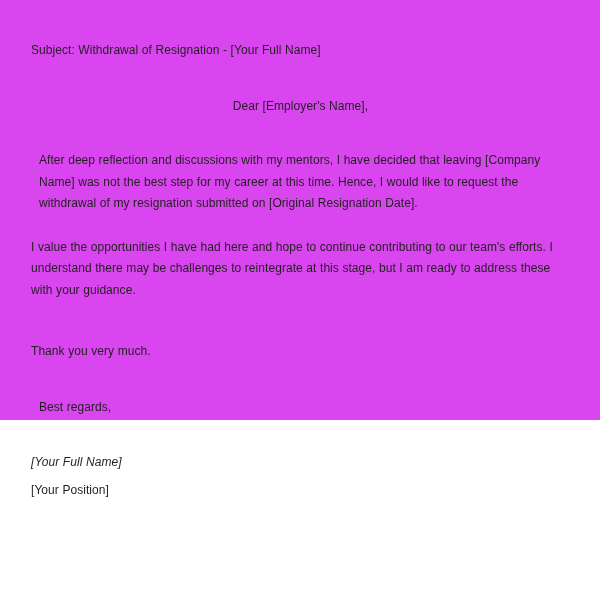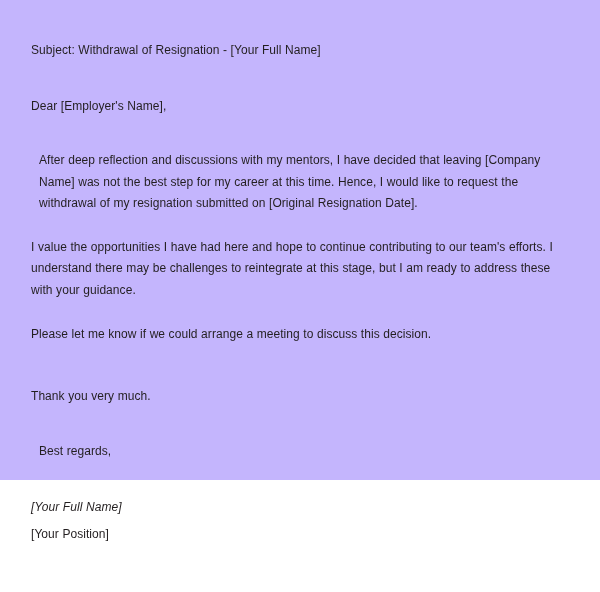--- a/index.html
+++ b/index.html
@@ -12,43 +12,43 @@
     height: 592px;
     overflow: hidden;
     font-family: "Liberation Sans", sans-serif;
     color: #231f20;
     -webkit-font-smoothing: antialiased;
   }
 
   .page {
     position: relative;
     width: 600px;
-    height: 480px;
-    background: #c4b5fd;
+    height: 420px;
+    background: #d946ef;
     box-sizing: border-box;
     padding: 40px 30px 0 31px;
   }
 
   .letter-body {
     width: 539px;
   }
 
   .line,
   .para {
     font-size: 12px;
     line-height: 21.5px;
     color: #231f20;
     letter-spacing: 0.005em;
     text-align: left;
     word-spacing: 0.01em;
   }
 
   
   .subject-line      { margin: 0 0 0 0; }
-  .salutation-line   { margin: 34px 0 8px 0; }
+  .salutation-line   { margin: 34px 0 8px 0; text-align: center; }
   .body-paragraph-1  { margin: 33px 0 0 8px; }
   .body-paragraph-2  { margin: 22px 0 0 0; }
   .body-paragraph-3  { margin: 23px 0 0 0; }
   .thanks-line       { margin: 40px 0 0 0; }
   .closing-line      { margin: 34px 0 0 8px; }
   .signer-name-line  { margin: 34px 0 0 0; font-style: italic; }
   .signer-title-line { margin: 6px 0 0 0; }
 </style>
 </head>
 <body>
@@ -57,21 +57,20 @@
   <div class="letter-body">
 
     <p class="line subject-line">Subject: Withdrawal of Resignation - [Your Full Name]</p>
 
     <p class="line salutation-line">Dear [Employer's Name],</p>
 
     <p class="para body-paragraph-1">After deep reflection and discussions with my mentors, I have decided that leaving [Company Name] was not the best step for my career at this time. Hence, I would like to request the withdrawal of my resignation submitted on [Original Resignation Date].</p>
 
     <p class="para body-paragraph-2">I value the opportunities I have had here and hope to continue contributing to our team's efforts. I understand there may be challenges to reintegrate at this stage, but I am ready to address these with your guidance.</p>
 
-    <p class="para body-paragraph-3">Please let me know if we could arrange a meeting to discuss this decision.</p>
 
     <p class="line thanks-line">Thank you very much.</p>
 
     <p class="line closing-line">Best regards,</p>
 
     <p class="line signer-name-line">[Your Full Name]</p>
 
     <p class="line signer-title-line">[Your Position]</p>
 
   </div>

